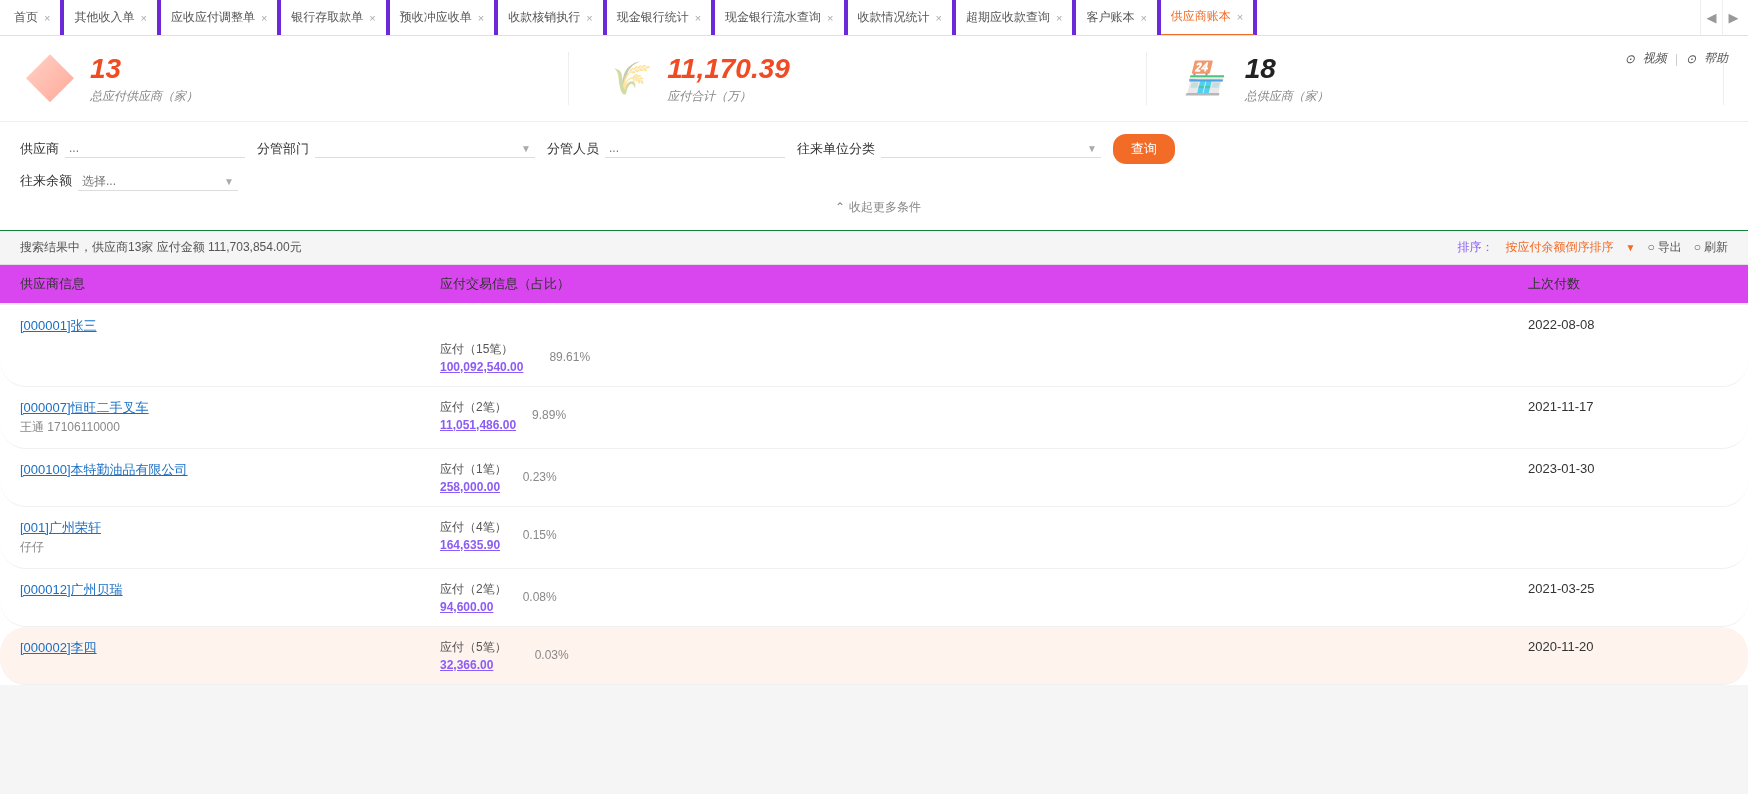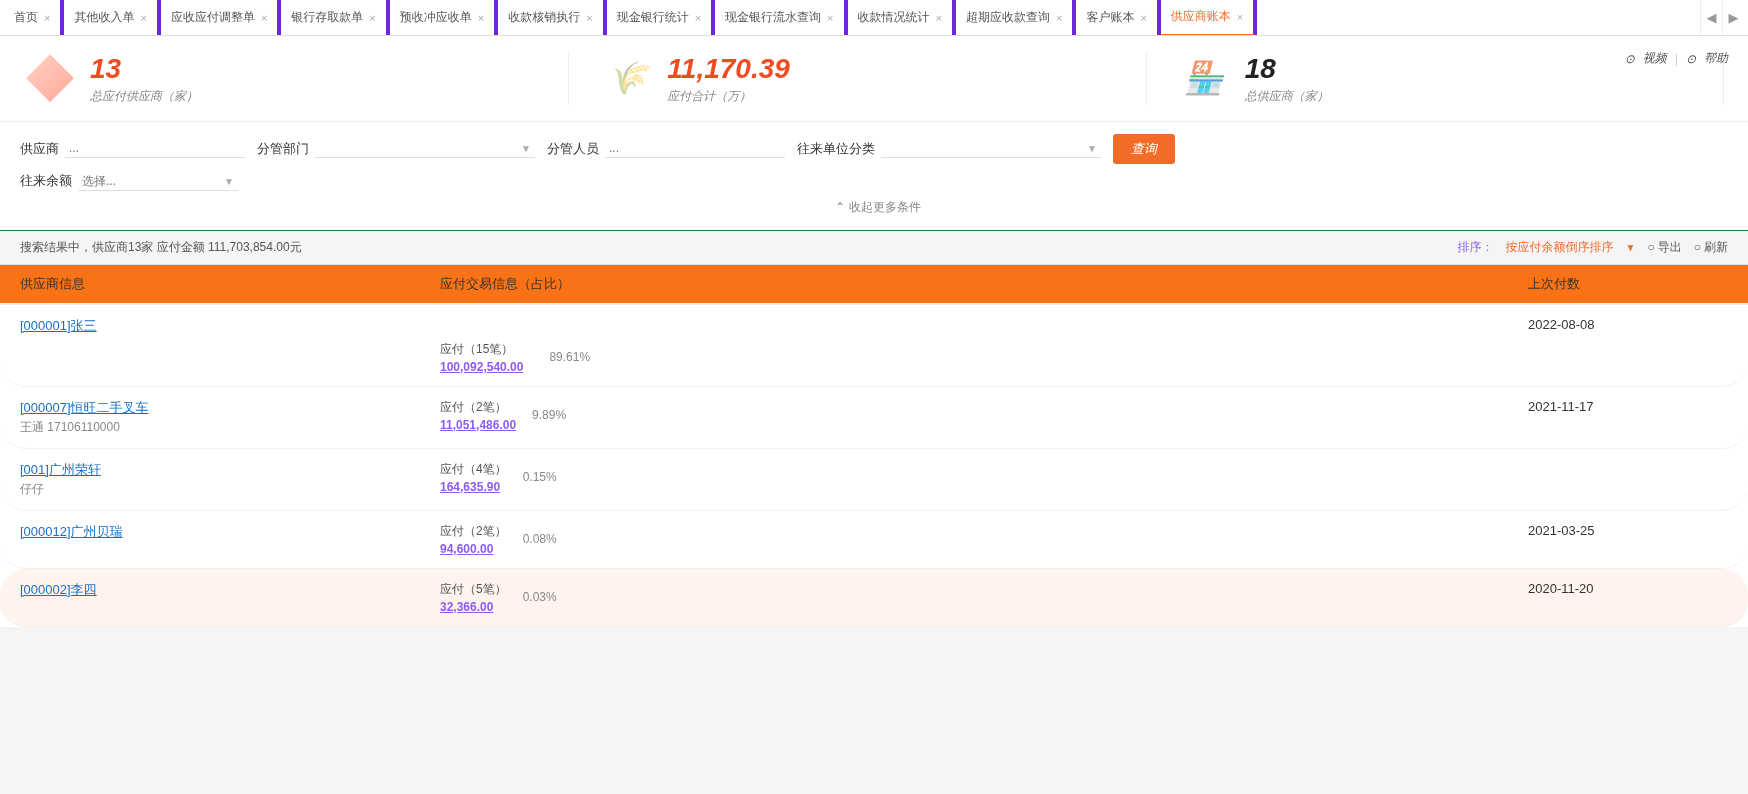--- a/index.html
+++ b/index.html
@@ -151,25 +151,24 @@
       right: 4px;
       color: #aaa;
       pointer-events: none;
       font-size: 10px;
     }
     .btn-query {
       background: #f26c28;
       color: #fff;
       border: none;
       padding: 6px 18px;
-      border-radius: 3px;
+      border-radius: 13px;
       cursor: pointer;
       font-size: 13px;
       white-space: nowrap;
-      font-style: italic;
     }
     .collapse-btn {
       display: flex;
       align-items: center;
       justify-content: center;
       gap: 4px;
       color: #888;
       font-size: 12px;
       cursor: pointer;
       margin: 4px auto 6px auto;
@@ -202,21 +201,21 @@
       color: #555;
     }
 
     
     .data-table {
       background: #fff;
       width: 100%;
     }
     .table-header {
       display: flex;
-      background: #f97316;
+      background: #d946ef;
       border-bottom: 2px solid #eee;
       padding: 10px 20px;
       font-size: 13px;
       color: #333;
       font-weight: normal;
     }
     .col-supplier { flex: 0 0 420px; }
     .col-payable { flex: 1; }
     .col-lastpay { flex: 0 0 200px; }
 
@@ -414,20 +413,31 @@
           <div class="col-payable" style="display: flex; align-items: center; gap: 0px;">
             <div>
               <div class="payable-label">应付（2笔）</div>
               <div class="payable-amount">11,051,486.00</div>
             </div>
             <span class="payable-pct">9.89%</span>
           </div>
           <div class="col-lastpay"><span class="lastpay-date">2021-11-17</span></div>
         </div>
         <div class="table-row">
+          <div class="col-supplier"><span class="supplier-link">[000100]本特勤油品有限公司</span></div>
+          <div class="col-payable" style="display: flex; align-items: center; gap: 0px;">
+            <div>
+              <div class="payable-label">应付（1笔）</div>
+              <div class="payable-amount">258,000.00</div>
+            </div>
+            <span class="payable-pct">0.23%</span>
+          </div>
+          <div class="col-lastpay"><span class="lastpay-date">2023-01-30</span></div>
+        </div>
+        <div class="table-row">
           <div class="col-supplier"><span class="supplier-link">[001]广州荣轩</span><div class="supplier-sub">仔仔</div></div>
           <div class="col-payable" style="display: flex; align-items: center; gap: 0px;">
             <div>
               <div class="payable-label">应付（4笔）</div>
               <div class="payable-amount">164,635.90</div>
             </div>
             <span class="payable-pct">0.15%</span>
           </div>
           <div class="col-lastpay"><span class="lastpay-date"></span></div>
         </div>
@@ -437,21 +447,21 @@
             <div>
               <div class="payable-label">应付（2笔）</div>
               <div class="payable-amount">94,600.00</div>
             </div>
             <span class="payable-pct">0.08%</span>
           </div>
           <div class="col-lastpay"><span class="lastpay-date">2021-03-25</span></div>
         </div>
         <div class="table-row highlighted">
           <div class="col-supplier"><span class="supplier-link">[000002]李四</span></div>
-          <div class="col-payable" style="display: flex; align-items: center; gap: 0px;">
+          <div class="col-payable" style="display: flex; align-items: center; gap: 12px;">
             <div>
               <div class="payable-label">应付（5笔）</div>
               <div class="payable-amount">32,366.00</div>
             </div>
             <span class="payable-pct">0.03%</span>
           </div>
           <div class="col-lastpay"><span class="lastpay-date">2020-11-20</span></div>
         </div>
       </div>
   </div>

